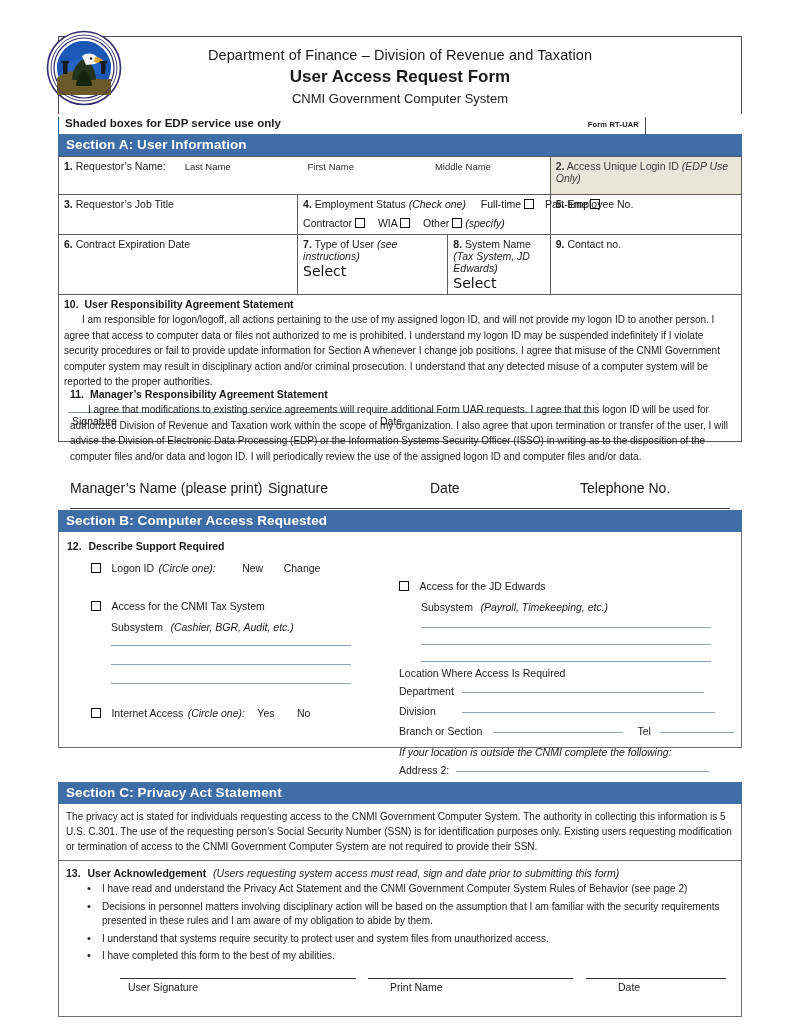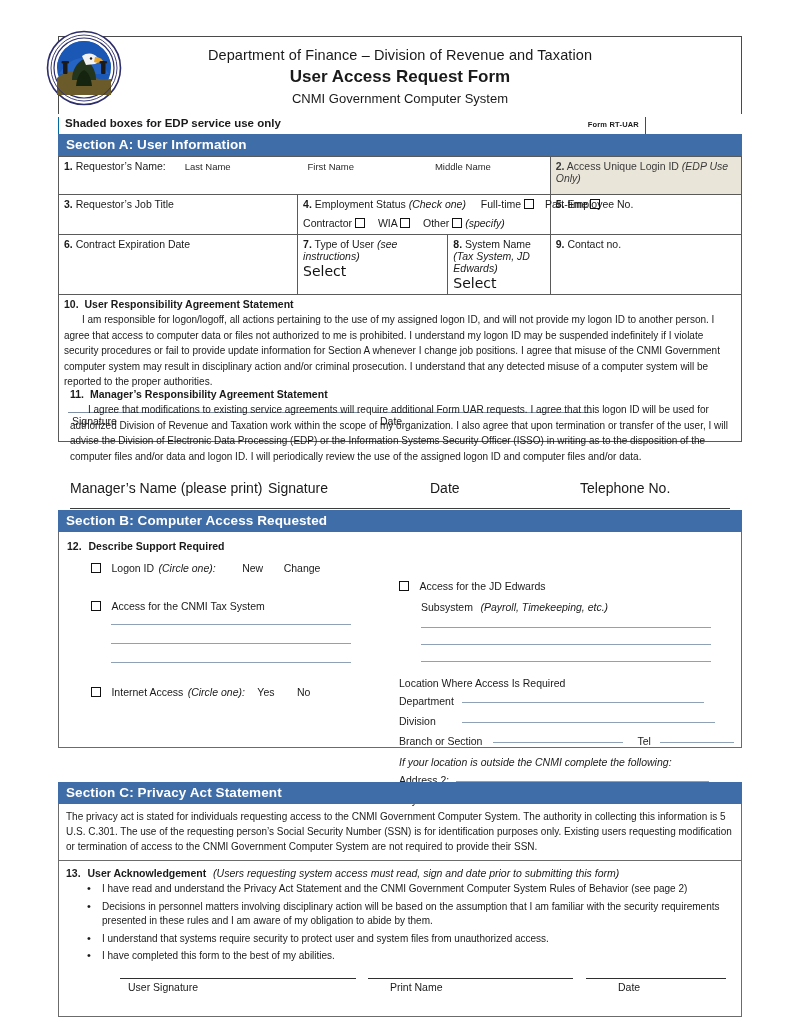--- a/index.html
+++ b/index.html
@@ -300,20 +300,24 @@
           <span class="lbl-i">(Circle one):</span>
           <span class="lbl" style="margin-left:22px">New</span>
           <span class="lbl" style="margin-left:16px">Change</span>
         </div>
 
         <div style="margin-top:20px;margin-left:24px">
           <div style="white-space:nowrap">
             <span class="cbx-lg"></span>
             <span class="lbl" style="margin-left:6px">Access for the CNMI Tax System</span>
           </div>
+          <div style="margin-left:20px;margin-top:3px;white-space:nowrap">
+            <span class="lbl">Subsystem</span>
+            <span class="lbl-i" style="margin-left:3px">(Cashier, BGR, Audit, etc.)</span>
+          </div>
           <div class="b-line" style="margin:10px 0 0 20px;width:240px"></div>
           <div class="b-line" style="margin:17px 0 0 20px;width:240px"></div>
           <div class="b-line" style="margin:17px 0 0 20px;width:240px"></div>
         </div>
 
         <div style="margin-top:18px;margin-left:24px;white-space:nowrap">
           <span class="cbx-lg"></span>
           <span class="lbl" style="margin-left:6px">Internet Access</span>
           <span class="lbl-i">(Circle one):</span>
           <span class="lbl" style="margin-left:8px">Yes</span>
@@ -327,21 +331,21 @@
           <span class="lbl" style="margin-left:6px">Access for the JD Edwards</span>
         </div>
         <div style="margin-left:22px;margin-top:3px;white-space:nowrap">
           <span class="lbl">Subsystem</span>
           <span class="lbl-i" style="margin-left:3px">(Payroll, Timekeeping, etc.)</span>
         </div>
         <div class="b-line" style="margin:12px 0 0 22px;width:290px"></div>
         <div class="b-line" style="margin:15px 0 0 22px;width:290px"></div>
         <div class="b-line" style="margin:15px 0 0 22px;width:290px"></div>
 
-        <div style="margin-top:14px">
+        <div style="margin-top:4px">
           <div class="lbl">Location Where Access Is Required</div>
           <div style="margin-top:2px;white-space:nowrap">
             <span class="lbl">Department</span>
             <span class="dotline" style="width:242px;margin-left:4px"></span>
           </div>
           <div style="margin-top:2px;white-space:nowrap">
             <span class="lbl">Division</span>
             <span class="dotline" style="width:253px;margin-left:22px"></span>
           </div>
           <div style="margin-top:2px;white-space:nowrap">

